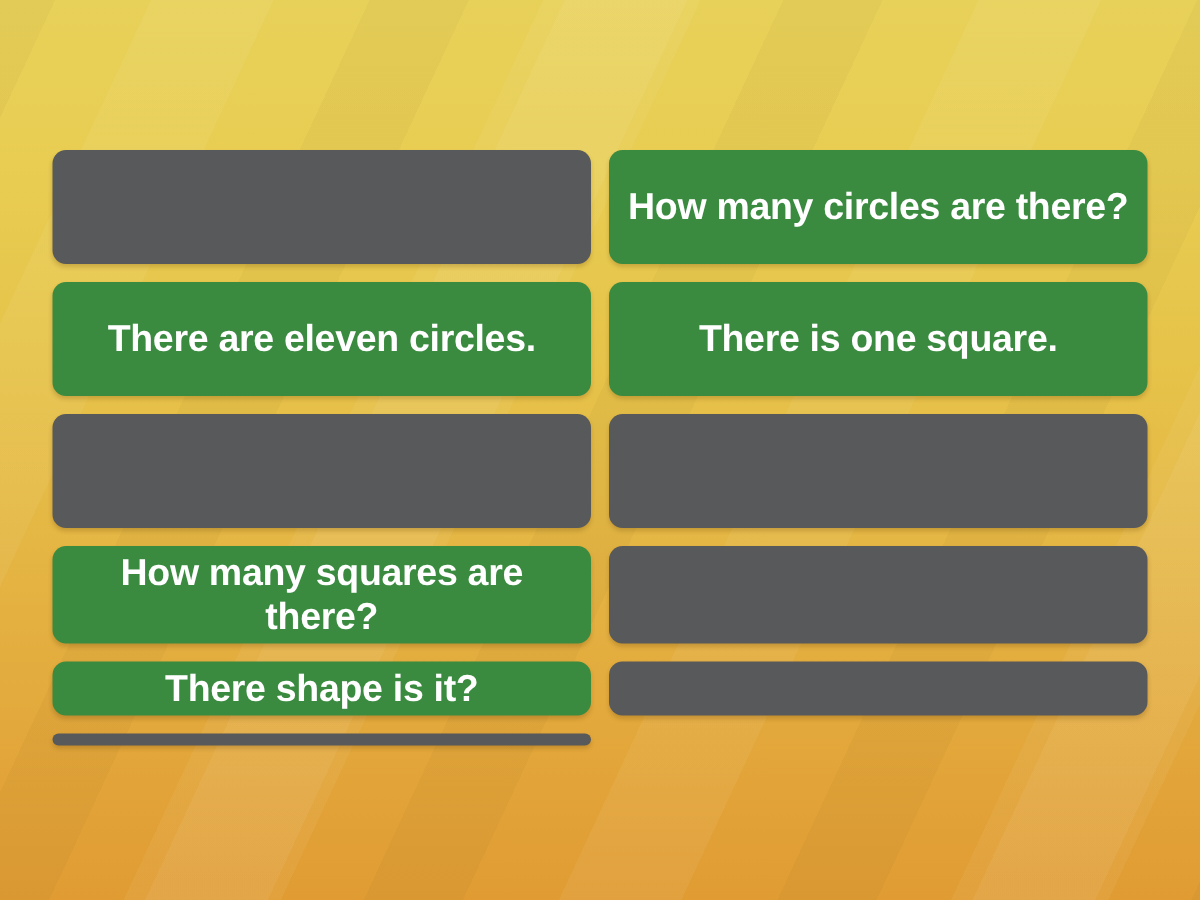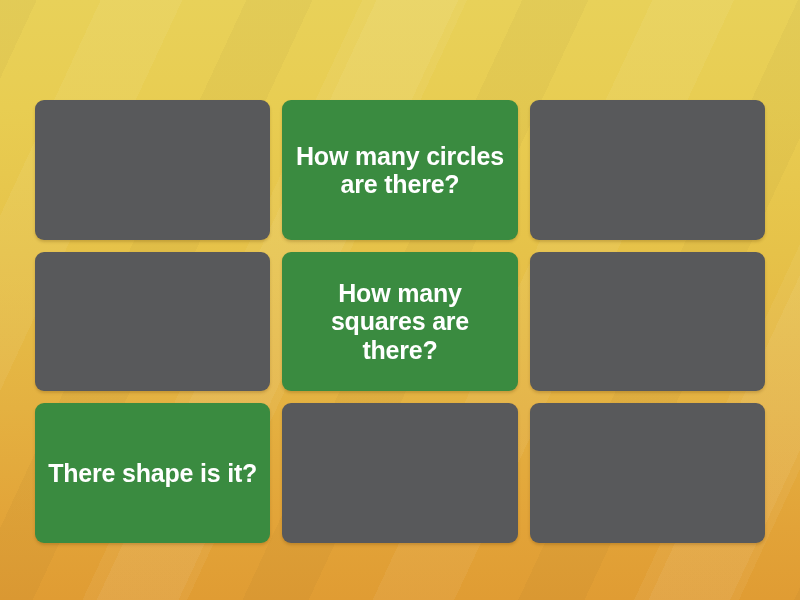--- a/index.html
+++ b/index.html
@@ -66,23 +66,23 @@
         rgba(255,255,255,0.00) 500px
     );
   }
 
   
   #card-grid {
     position: absolute;
     left: 35px;
     top: 100px;
     width: 730px;
-    height: 443px;
+    height: 397px;
     display: grid;
-    grid-template-columns: repeat(3, 1fr);
+    grid-template-columns: repeat(2, 1fr);
     grid-template-rows: repeat(3, 1fr);
     column-gap: 12px;
     row-gap: 11px;
     gap: 12px;
   }
 
   .card {
     border-radius: 9px;
     display: flex;
     align-items: center;
@@ -122,21 +122,27 @@
 <div id="card-grid">
 
   <div class="card face-down">
     
   </div>
 
   <div class="card face-up">
     <span class="card-text">How many circles are there?</span>
   </div>
 
+  <div class="card face-up">
+    <span class="card-text">There are eleven circles.</span>
+  </div>
 
+  <div class="card face-up">
+    <span class="card-text">There is one square.</span>
+  </div>
 
   <div class="card face-down">
     
   </div>
 
   <div class="card face-down">
     
   </div>
 
   <div class="card face-up">

